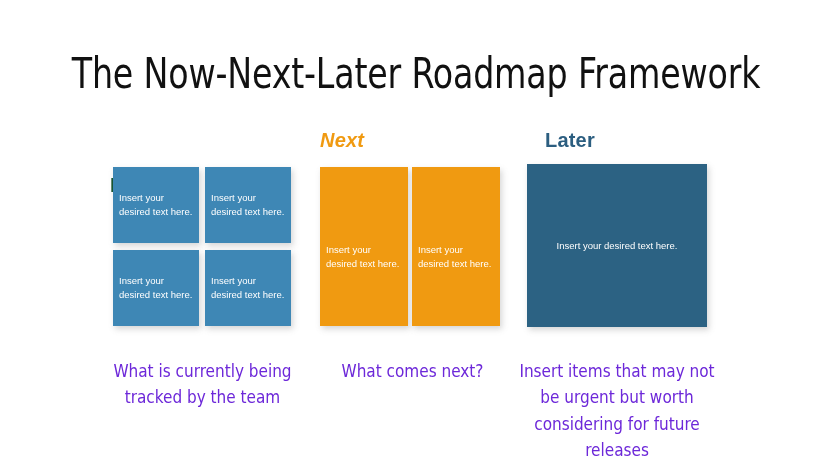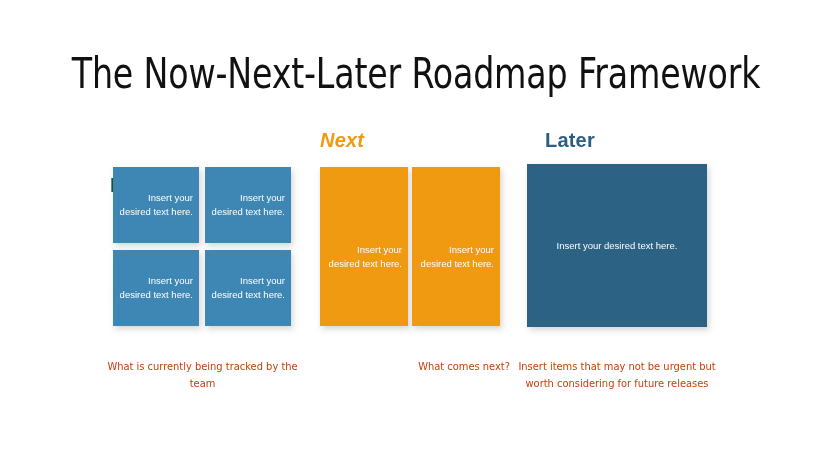--- a/index.html
+++ b/index.html
@@ -55,21 +55,21 @@
 
   
   .box {
     position: absolute;
     box-sizing: border-box;
     display: flex;
     justify-content: center;
     color: #ffffff;
     font-size: 9.5px;
     line-height: 1.45;
-    text-align: right;
+    text-align: left;
     box-shadow: 2px 3px 6px rgba(120,120,120,0.30);
   }
   .box .txt { display: block; padding: 0 6px; }
 
   .box.blue  { background: #3E87B5; }
   .box.orange{ background: #F09A11; }
   .box.deep  { background: #2C6283; }
 
   
   .now-1 { left: 113px; top: 167px; width: 86px; height: 76px; align-items: center; }
@@ -82,28 +82,28 @@
   .next-2 { left: 412px; top: 167px; width: 88px; height: 159px; align-items: center; }
   .next-1 .txt, .next-2 .txt { position: relative; top: 10px; }
 
   
   .later-1 { left: 527px; top: 164px; width: 180px; height: 163px; align-items: center; }
 
   
   .caption {
     position: absolute;
     font-family: "DejaVu Sans Condensed", "Liberation Sans Narrow", "Liberation Sans", sans-serif;
-    font-size: 11px;
+    font-size: 17px;
     font-weight: 300;
-    color: #c2410c;
+    color: #6d28d9;
     text-align: center;
     line-height: 1.55;
   }
   .cap-now   { left: 100px; top: 358px; width: 205px; }
-  .cap-next  { left: 315px; top: 358px; width: 195px; text-align: right; }
+  .cap-next  { left: 315px; top: 358px; width: 195px; }
   .cap-later { left: 512px; top: 358px; width: 210px; }
 </style>
 </head>
 <body>
 
 <div class="slide">
 
   <div class="title">The Now-Next-Later Roadmap Framework</div>
 
   <div class="col-head now">Now</div>

